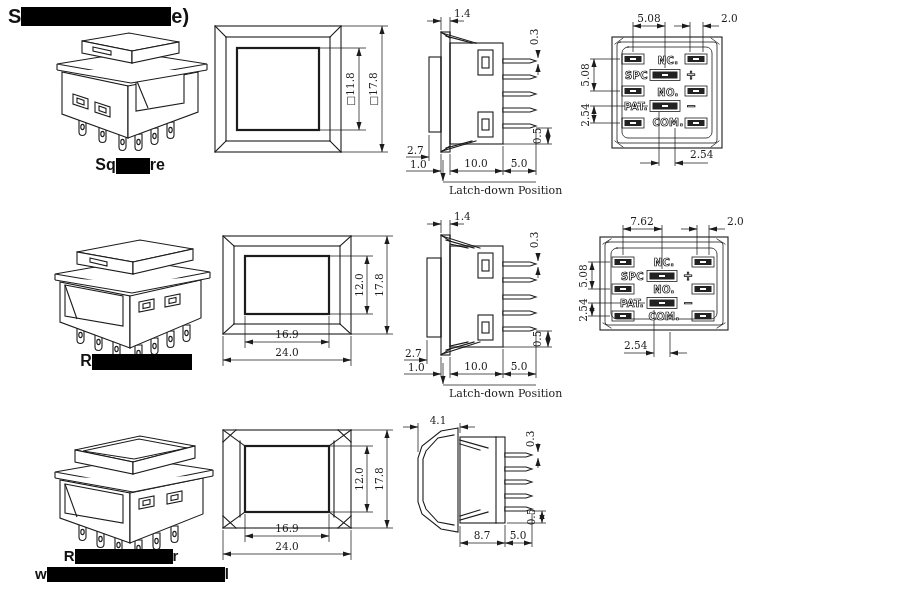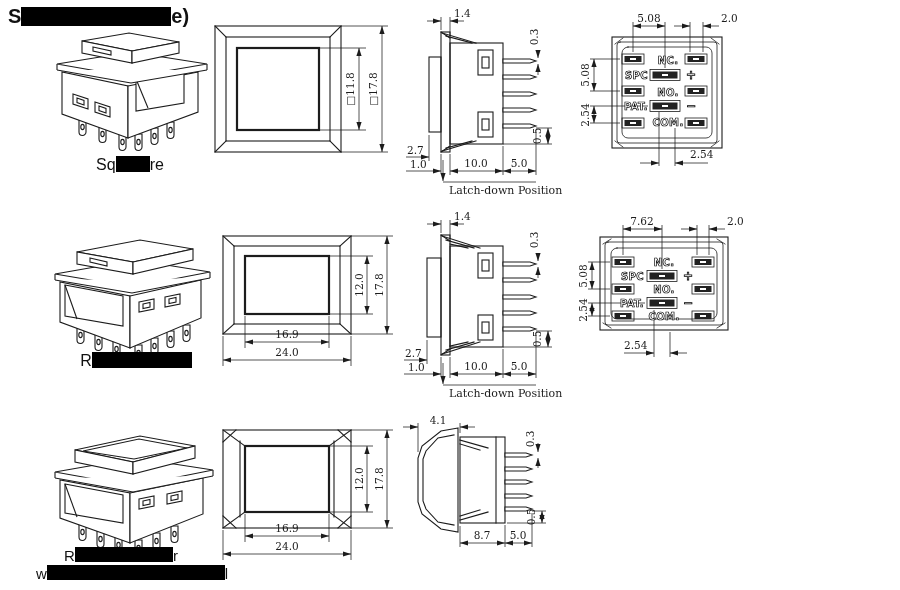--- a/index.html
+++ b/index.html
@@ -12,21 +12,21 @@
   .thin{stroke-width:0.8;}
   .dim{fill:none;stroke:#1c1c1c;stroke-width:0.75;}
   .dtxt{font:10.5px "DejaVu Serif",serif;fill:#1c1c1c;}
   .ntxt{font:11px "DejaVu Serif",serif;fill:#1c1c1c;}
   .otxt{font:bold 10px "DejaVu Sans",sans-serif;fill:#fff;stroke:#000;stroke-width:0.7px;letter-spacing:0.4px;}
   .pm{font:bold 12px "DejaVu Sans",sans-serif;fill:#fff;stroke:#000;stroke-width:0.8px;}
   .term-f{fill:#222;stroke:none;}
   .term-d{fill:#fff;stroke:none;}
   .title{position:absolute;left:8px;top:5px;font-weight:bold;font-size:20px;
          display:flex;align-items:center;white-space:pre;}
-  .caption{position:absolute;font-weight:normal;font-size:16px;display:flex;align-items:flex-start;
+  .caption{position:absolute;font-weight:bold;font-size:16px;display:flex;align-items:flex-end;
            justify-content:center;white-space:pre;}
   .redact{display:inline-block;background:#000;vertical-align:-2px;}
 </style>
 </head>
 <body>
 
 <div id="page">
 
   <svg width="0" height="0" style="position:absolute">
     <defs>

